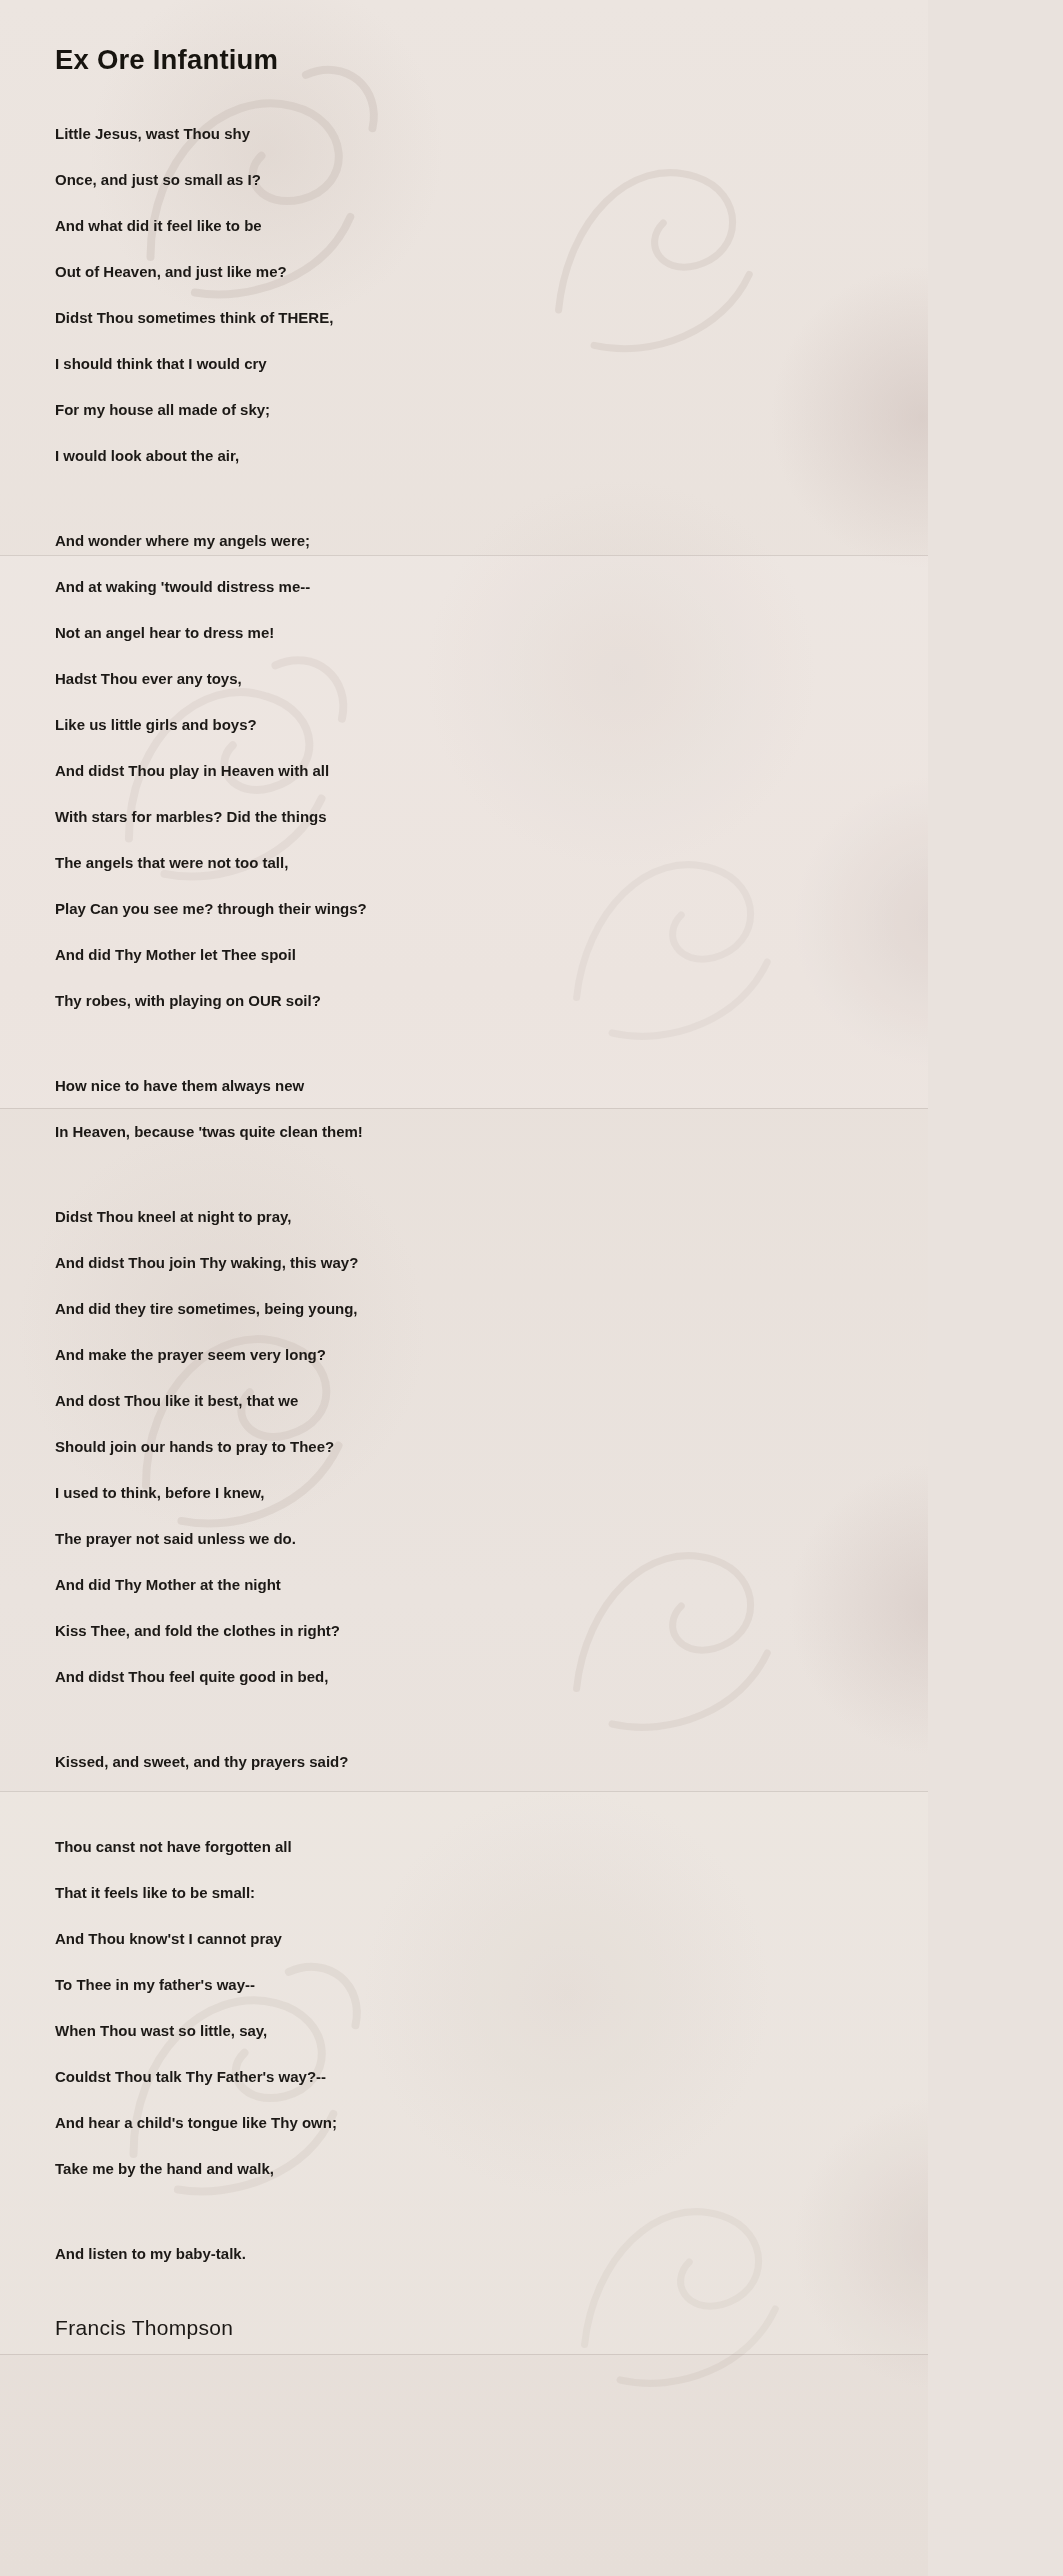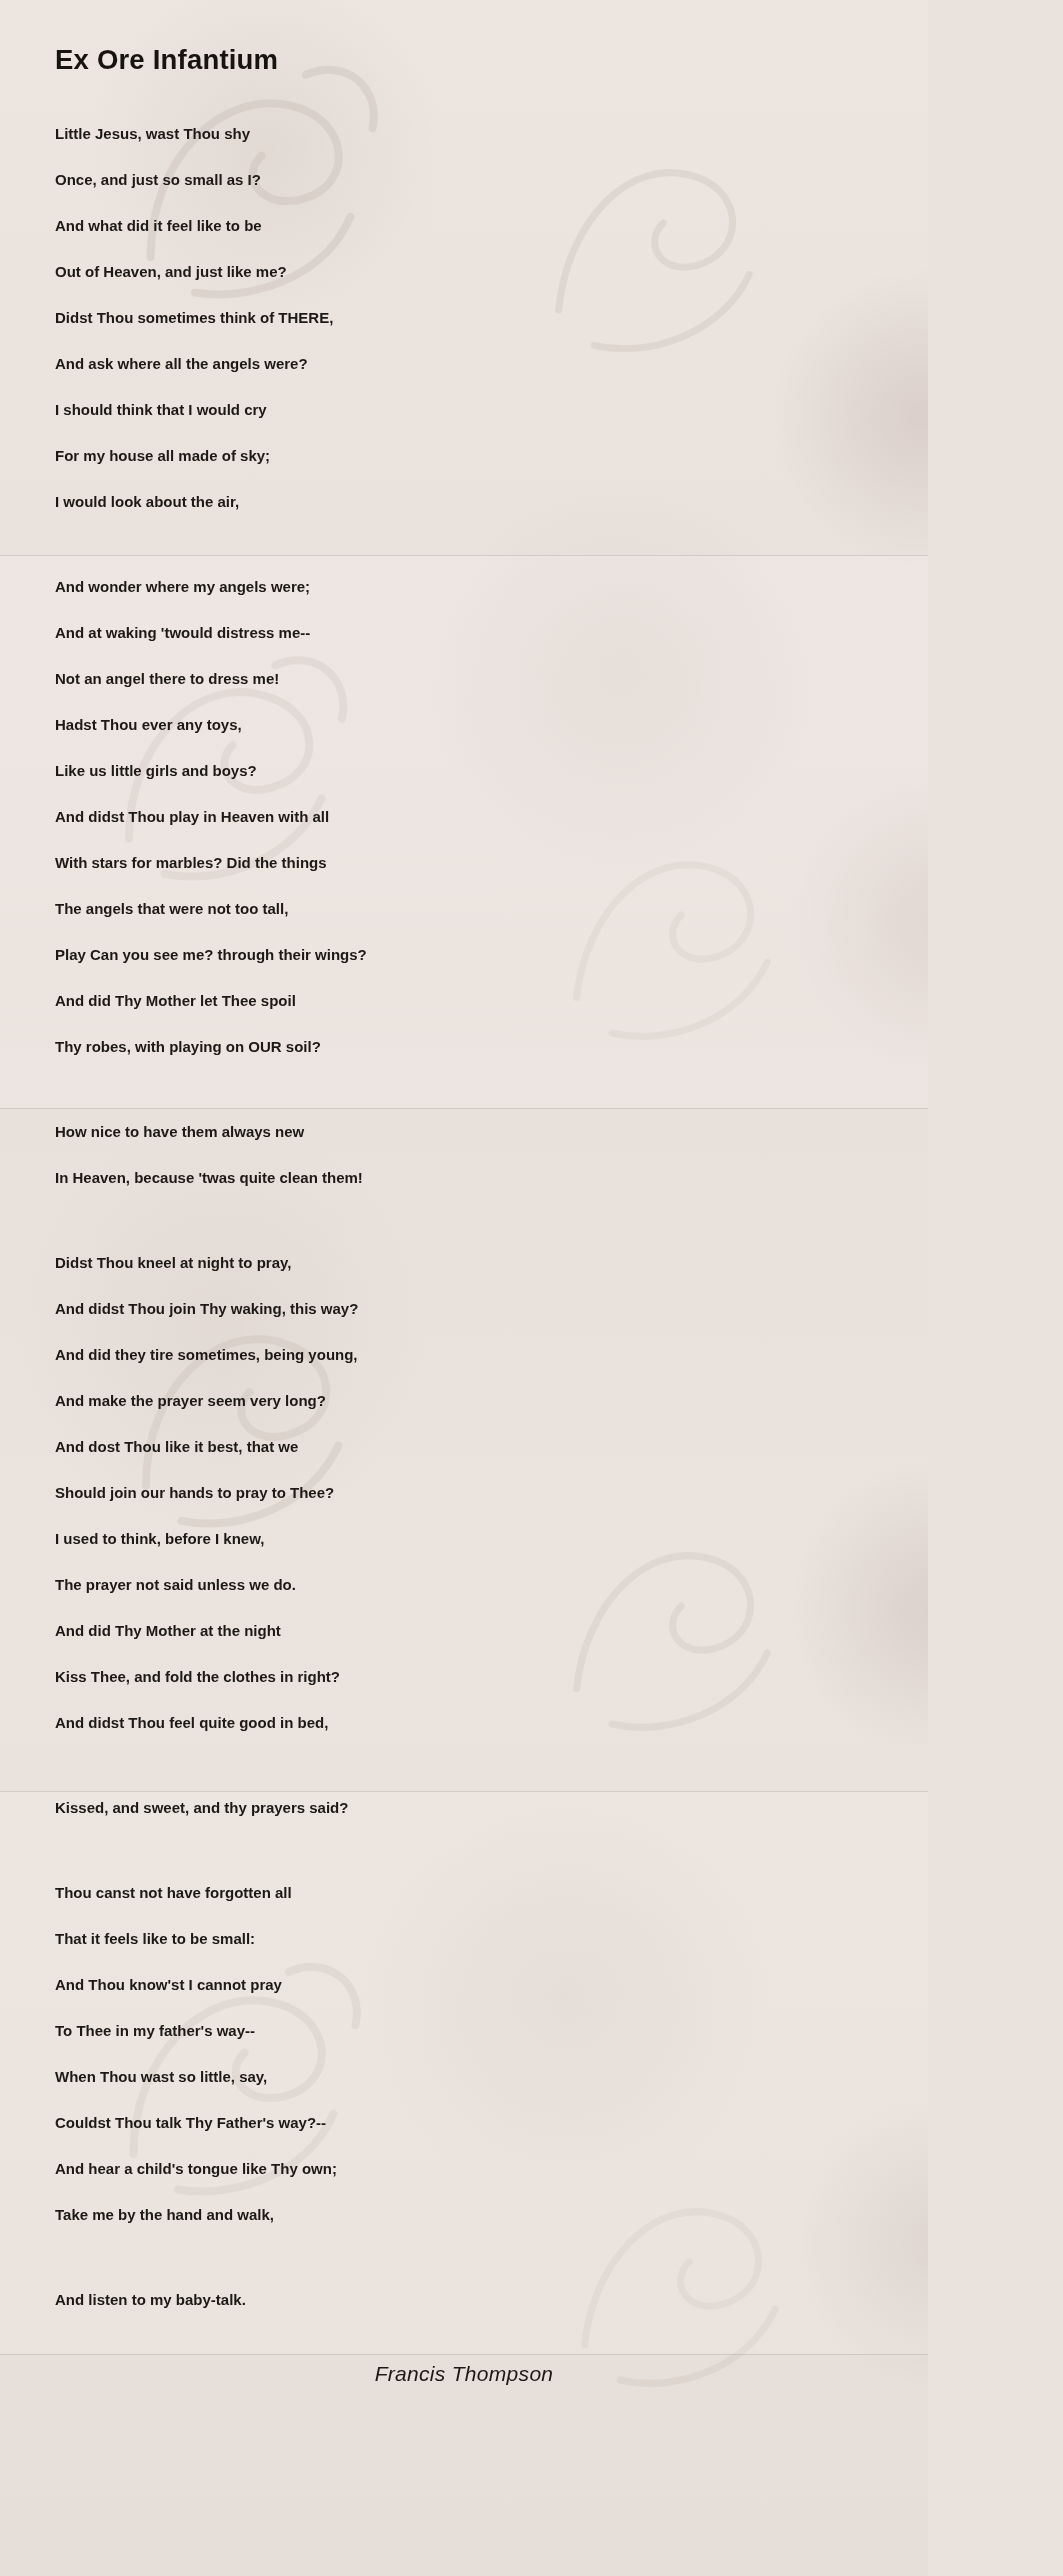--- a/index.html
+++ b/index.html
@@ -84,24 +84,22 @@
     font-size: 15px;
     font-weight: bold;
     color: #1c1916;
     line-height: 46px;
     white-space: pre-wrap;
   }
 
   .author {
     margin-top: 32px;
     font-size: 21px;
-    font-style: italic;
     color: #1c1916;
     letter-spacing: 0.3px;
-    text-align: center;
   }
 </style>
 </head>
 <body>
 
 <div class="page">
 
   <svg class="watermark" style="left:115px; top:35px;" width="293" height="293" viewBox="0 0 330 330">
     <g fill="none" stroke="#c9bdb6" stroke-width="9" stroke-linecap="round">
       <path d="M40,250 C40,140 120,60 200,80 C265,96 270,170 210,185 C165,196 140,160 165,136"></path>
@@ -171,30 +169,29 @@
   <div class="content">
 
     <h1 class="poem-title">Ex Ore Infantium</h1>
 
     <div class="stanza">
       <div class="line">Little Jesus, wast Thou shy</div>
       <div class="line">Once, and just so small as I?</div>
       <div class="line">And what did it feel like to be</div>
       <div class="line">Out of Heaven, and just like me?</div>
       <div class="line">Didst Thou sometimes think of THERE,</div>
-      <div class="line">And ask where all the angels were?</div>
       <div class="line">I should think that I would cry</div>
       <div class="line">For my house all made of sky;</div>
       <div class="line">I would look about the air,</div>
     </div>
 
     <div class="stanza">
       <div class="line">And wonder where my angels were;</div>
       <div class="line">And at waking 'twould distress me--</div>
-      <div class="line">Not an angel there to dress me!</div>
+      <div class="line">Not an angel hear to dress me!</div>
       <div class="line">Hadst Thou ever any toys,</div>
       <div class="line">Like us little girls and boys?</div>
       <div class="line">And didst Thou play in Heaven with all</div>
       <div class="line">With stars for marbles? Did the things</div>
       <div class="line">The angels that were not too tall,</div>
       <div class="line">Play Can you see me? through their wings?</div>
       <div class="line">And did Thy Mother let Thee spoil</div>
       <div class="line">Thy robes, with playing on OUR soil?</div>
     </div>
 

